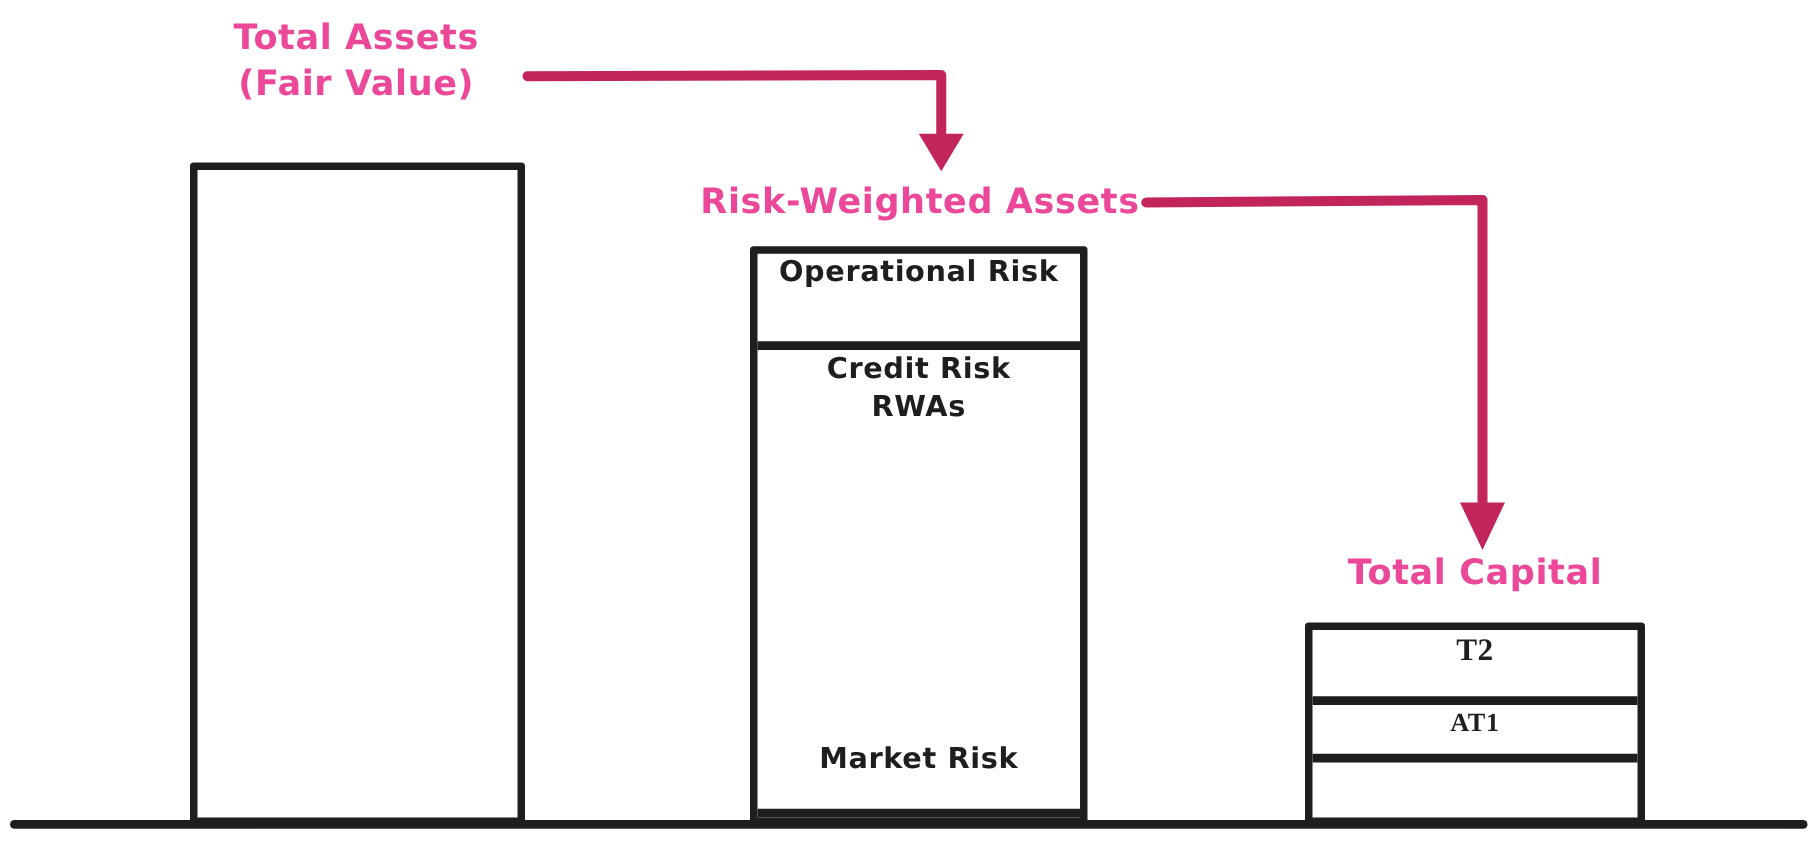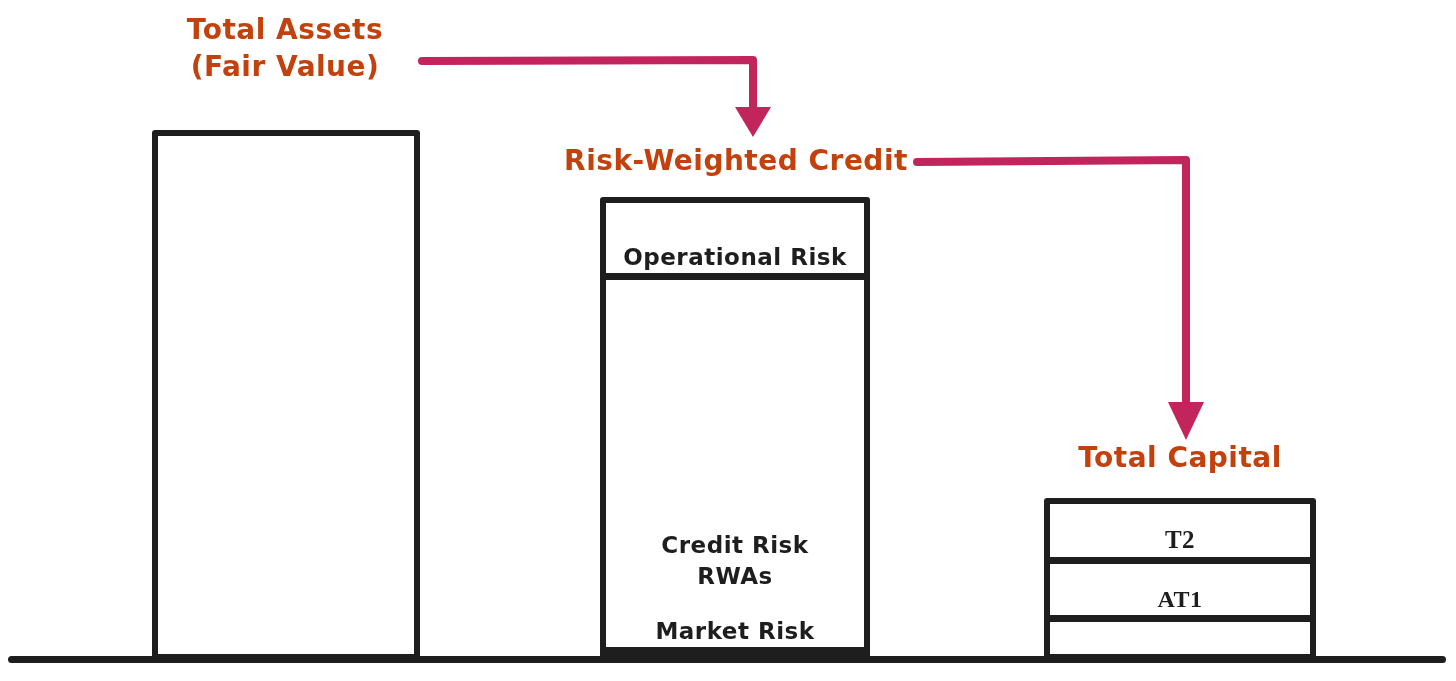--- a/index.html
+++ b/index.html
@@ -21,37 +21,37 @@
   .arrows-svg {
     position: absolute;
     left: 0; top: 0;
     width: 1456px; height: 681px;
     pointer-events: none;
   }
   .lbl {
     position: absolute;
     text-align: center;
     font-weight: bold;
-    color: #c2410c;
+    color: #ec4899;
     white-space: pre-line;
     letter-spacing: 0.5px;
   }
   .lbl-big { font-size: 28px; line-height: 1.32; }
   .bar {
     position: absolute;
     border: 6px solid #1e1e1e;
     border-radius: 3px;
     background: #ffffff;
     box-sizing: border-box;
     display: flex;
     flex-direction: column;
   }
   .seg {
     display: flex;
-    align-items: flex-end;
+    align-items: flex-start;
     justify-content: center;
     box-sizing: border-box;
     font-size: 23px;
     font-weight: bold;
     letter-spacing: 0.5px;
     text-align: center;
     white-space: pre-line;
     line-height: 1.35;
   }
   .seg-divider { border-bottom: 7px solid #1e1e1e; }
@@ -68,21 +68,21 @@
   
   .lbl-total-assets   { left: 135px; top: 12px;  width: 300px; }
   .bar-total-assets   { left: 152px; top: 130px; width: 268px; height: 530px; }
   .lbl-rwa            { left: 558px; top: 143px; width: 356px; }
   .bar-rwa            { left: 600px; top: 197px; width: 270px; height: 463px; }
   .seg-operational    { height: 77px; }
   .seg-market         { height: 62px; }
   .lbl-total-capital  { left: 1030px; top: 440px; width: 300px; }
   .bar-total-capital  { left: 1044px; top: 498px; width: 272px; height: 162px; font-family: Liberation Serif, serif; }
   .seg-t2             { height: 60px; font-size: 25px; }
-  .seg-at1            { height: 46px; font-size: 24px; margin-top: 12px; }
+  .seg-at1            { height: 46px; font-size: 21px; }
   .seg-cet1           { font-size: 24px; }
 </style>
 </head>
 <body>
 
 <div class="canvas">
 
   <svg class="arrows-svg" viewBox="0 0 1456 681">
 
     <g>
@@ -93,21 +93,21 @@
     <g>
       <path d="M917,162 L1186,160 L1186,405" fill="none" stroke-width="8" stroke-linecap="round" stroke-linejoin="round" stroke="#c2255c"></path>
       <polygon points="1168,402 1204,402 1186,440" stroke="none" fill="#c2255c"></polygon>
     </g>
   </svg>
 
   <div class="lbl lbl-big lbl-total-assets">Total Assets
 (Fair Value)</div>
   <div class="bar bar-total-assets"></div>
 
-  <div class="lbl lbl-big lbl-rwa">Risk-Weighted Credit</div>
+  <div class="lbl lbl-big lbl-rwa">Risk-Weighted Assets</div>
   <div class="bar bar-rwa">
     <div class="seg seg-operational seg-divider">
       <span>Operational Risk</span>
     </div>
     <div class="seg seg-fill">
       <span>Credit Risk
 RWAs</span>
     </div>
     <div class="seg seg-market seg-divider">
       <span>Market Risk</span>

